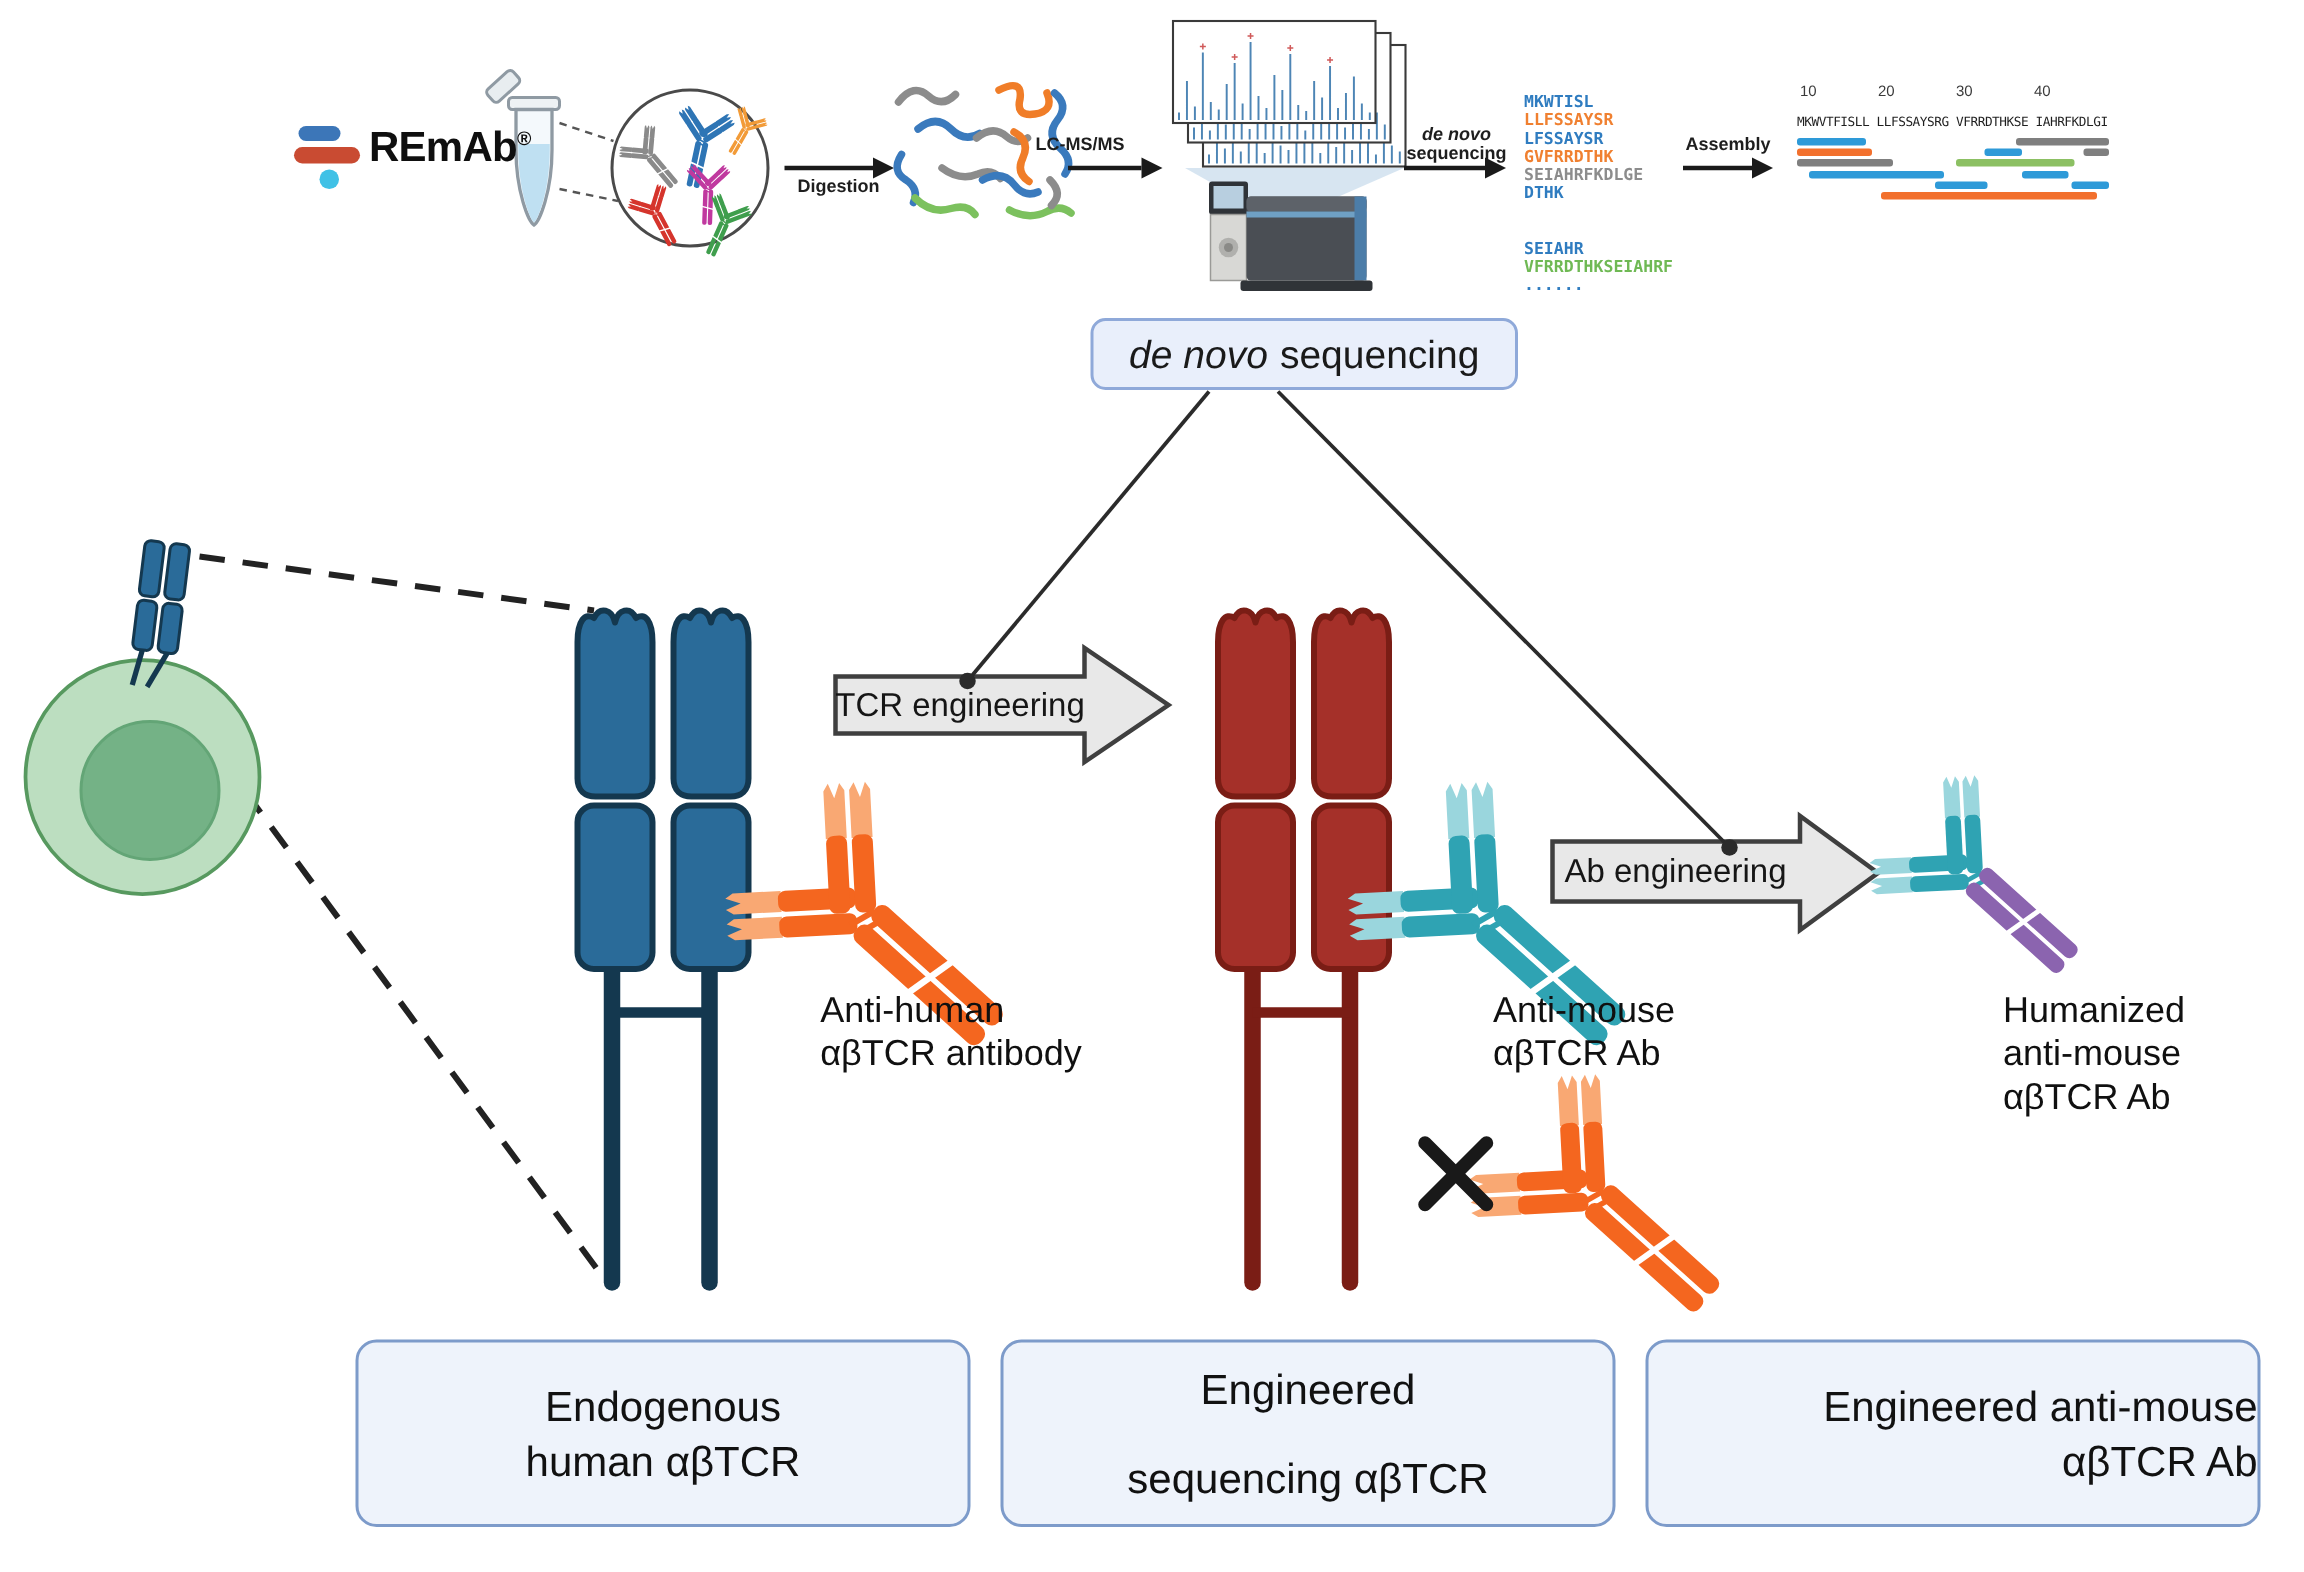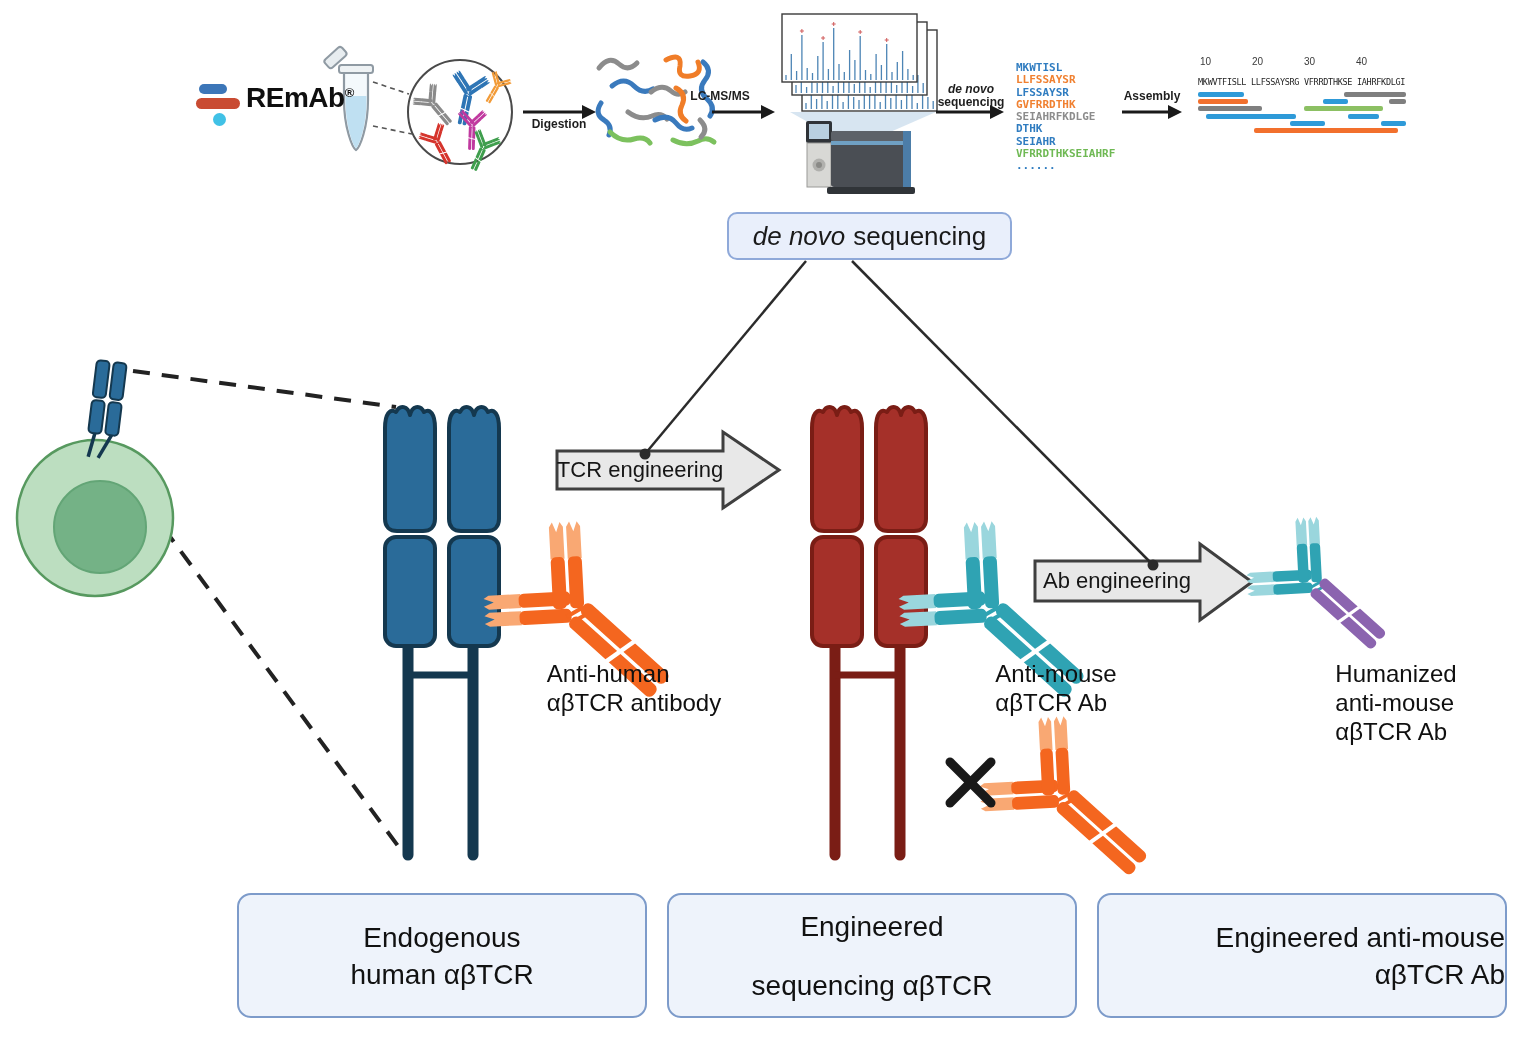--- a/index.html
+++ b/index.html
@@ -238,21 +238,21 @@
 </div>
 <div class="steplbl" style="left:1152px;top:90px;">Assembly</div>
 
 <div id="pep-list" class="abs">
       <div style="color: rgb(47, 124, 192);">MKWTISL</div>
       <div style="color: rgb(240, 128, 48);">LLFSSAYSR</div>
       <div style="color: rgb(47, 124, 192);">LFSSAYSR</div>
       <div style="color: rgb(240, 128, 48);">GVFRRDTHK</div>
       <div style="color: rgb(140, 140, 140);">SEIAHRFKDLGE</div>
       <div style="color: rgb(47, 124, 192);">DTHK</div>
-      <div style="color: rgb(47, 124, 192);">SEIAHR</div>
+      <div style="color: rgb(47, 124, 192); margin-top: 24px;">SEIAHR</div>
       <div style="color: rgb(111, 185, 84);">VFRRDTHKSEIAHRF</div>
       <div style="color: rgb(47, 124, 192);">......</div>
     </div>
 
 <div id="asm" class="abs">
   <div id="asm-ruler">
         <span style="left: 2px;">10</span>
         <span style="left: 54px;">20</span>
         <span style="left: 106px;">30</span>
         <span style="left: 158px;">40</span>

